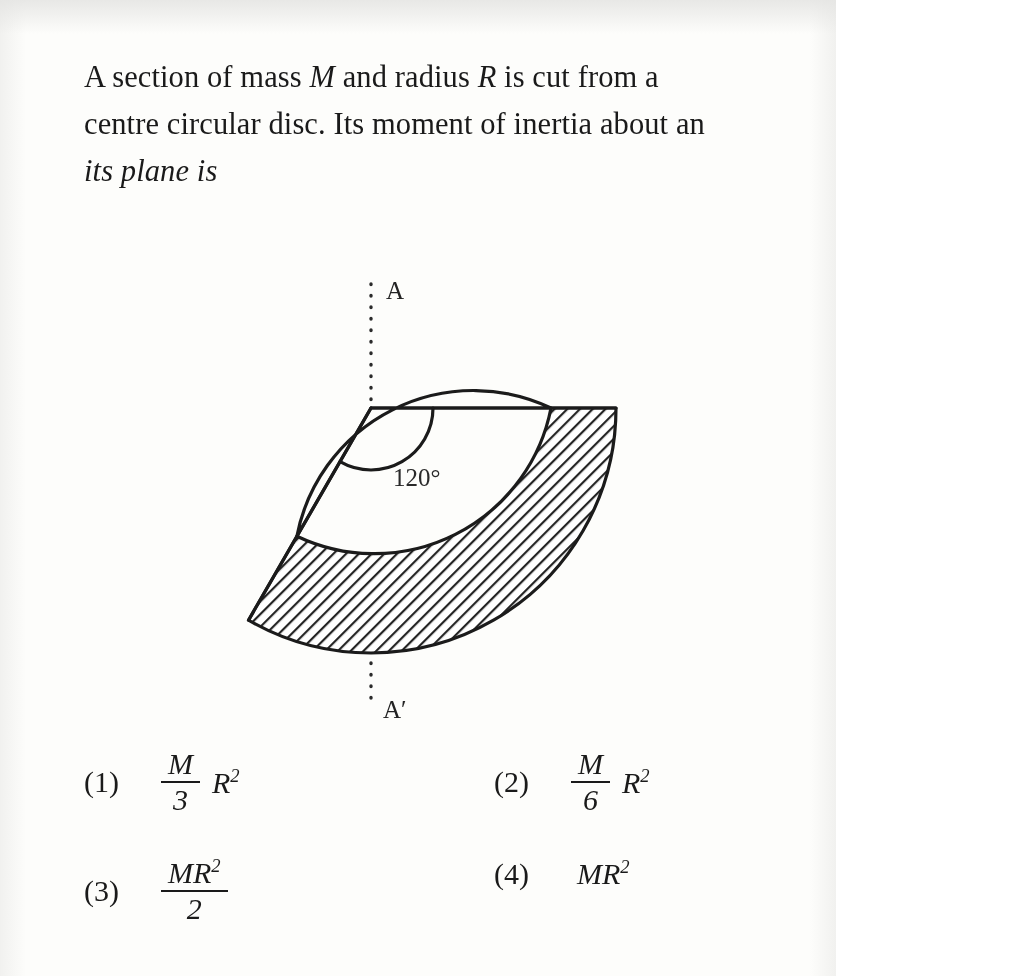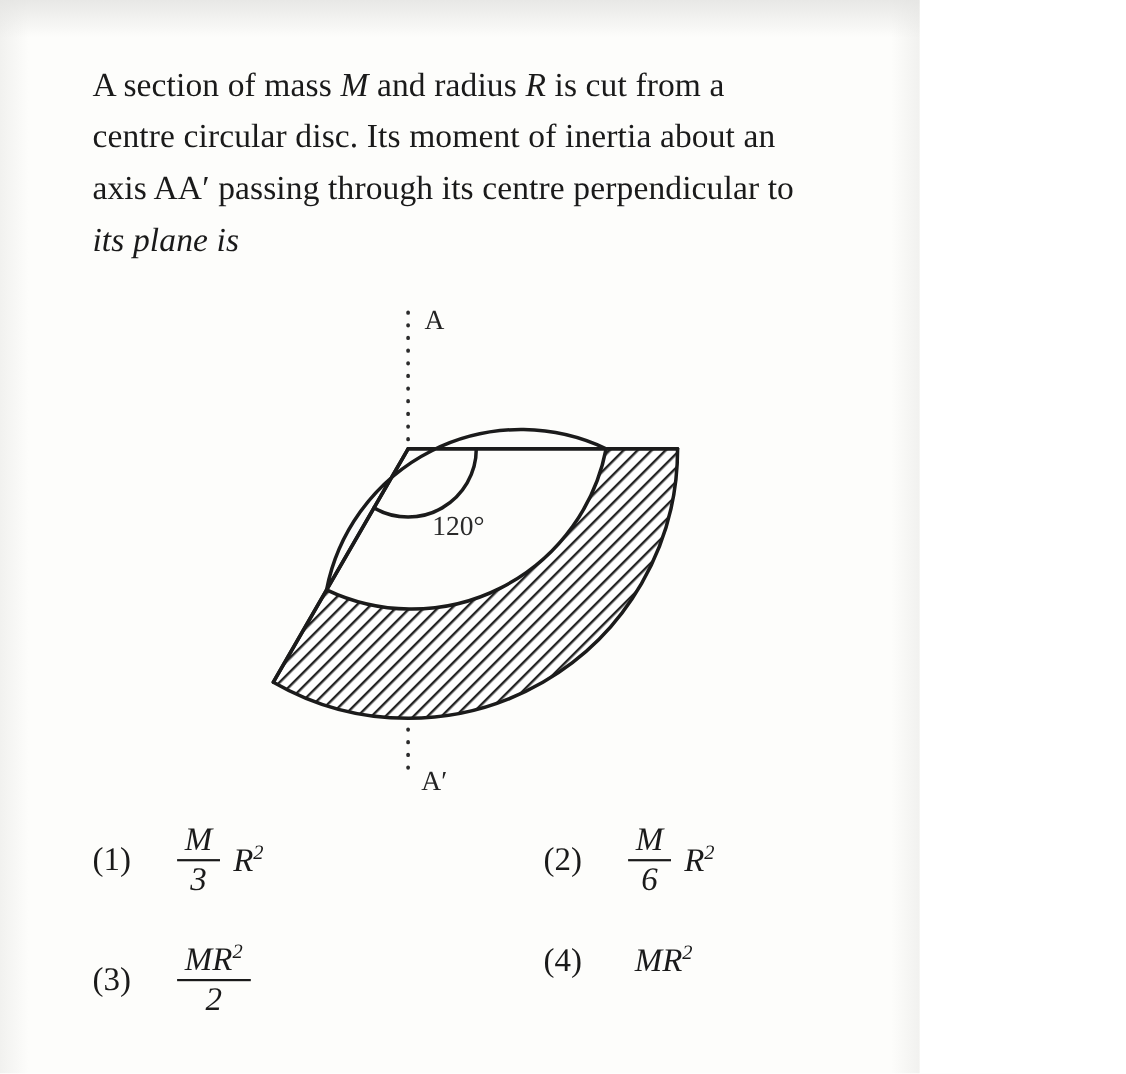--- a/index.html
+++ b/index.html
@@ -133,21 +133,20 @@
   }
 </style>
 </head>
 <body>
 
 <div id="page">
 
   <div id="question">
     <div><span>A section of mass </span><span class="ital">M</span><span> and radius </span><span class="ital">R</span><span> is cut from a</span></div>
     <div>centre circular disc. Its moment of inertia about an</div>
-    <div>axis AA′ passing through its centre perpendicular to</div>
     <div class="lastline">its plane is</div>
   </div>
 
   <div id="figure">
     <svg width="1024" height="470" viewBox="0 0 1024 470" xmlns="http://www.w3.org/2000/svg">
       <defs>
         <pattern id="hatch" width="9" height="9" patternTransform="rotate(45)" patternUnits="userSpaceOnUse">
           <rect width="9" height="9" fill="#ffffff"></rect>
           <line x1="0" y1="0" x2="0" y2="9" stroke="#242424" stroke-width="4.4"></line>
         </pattern>

